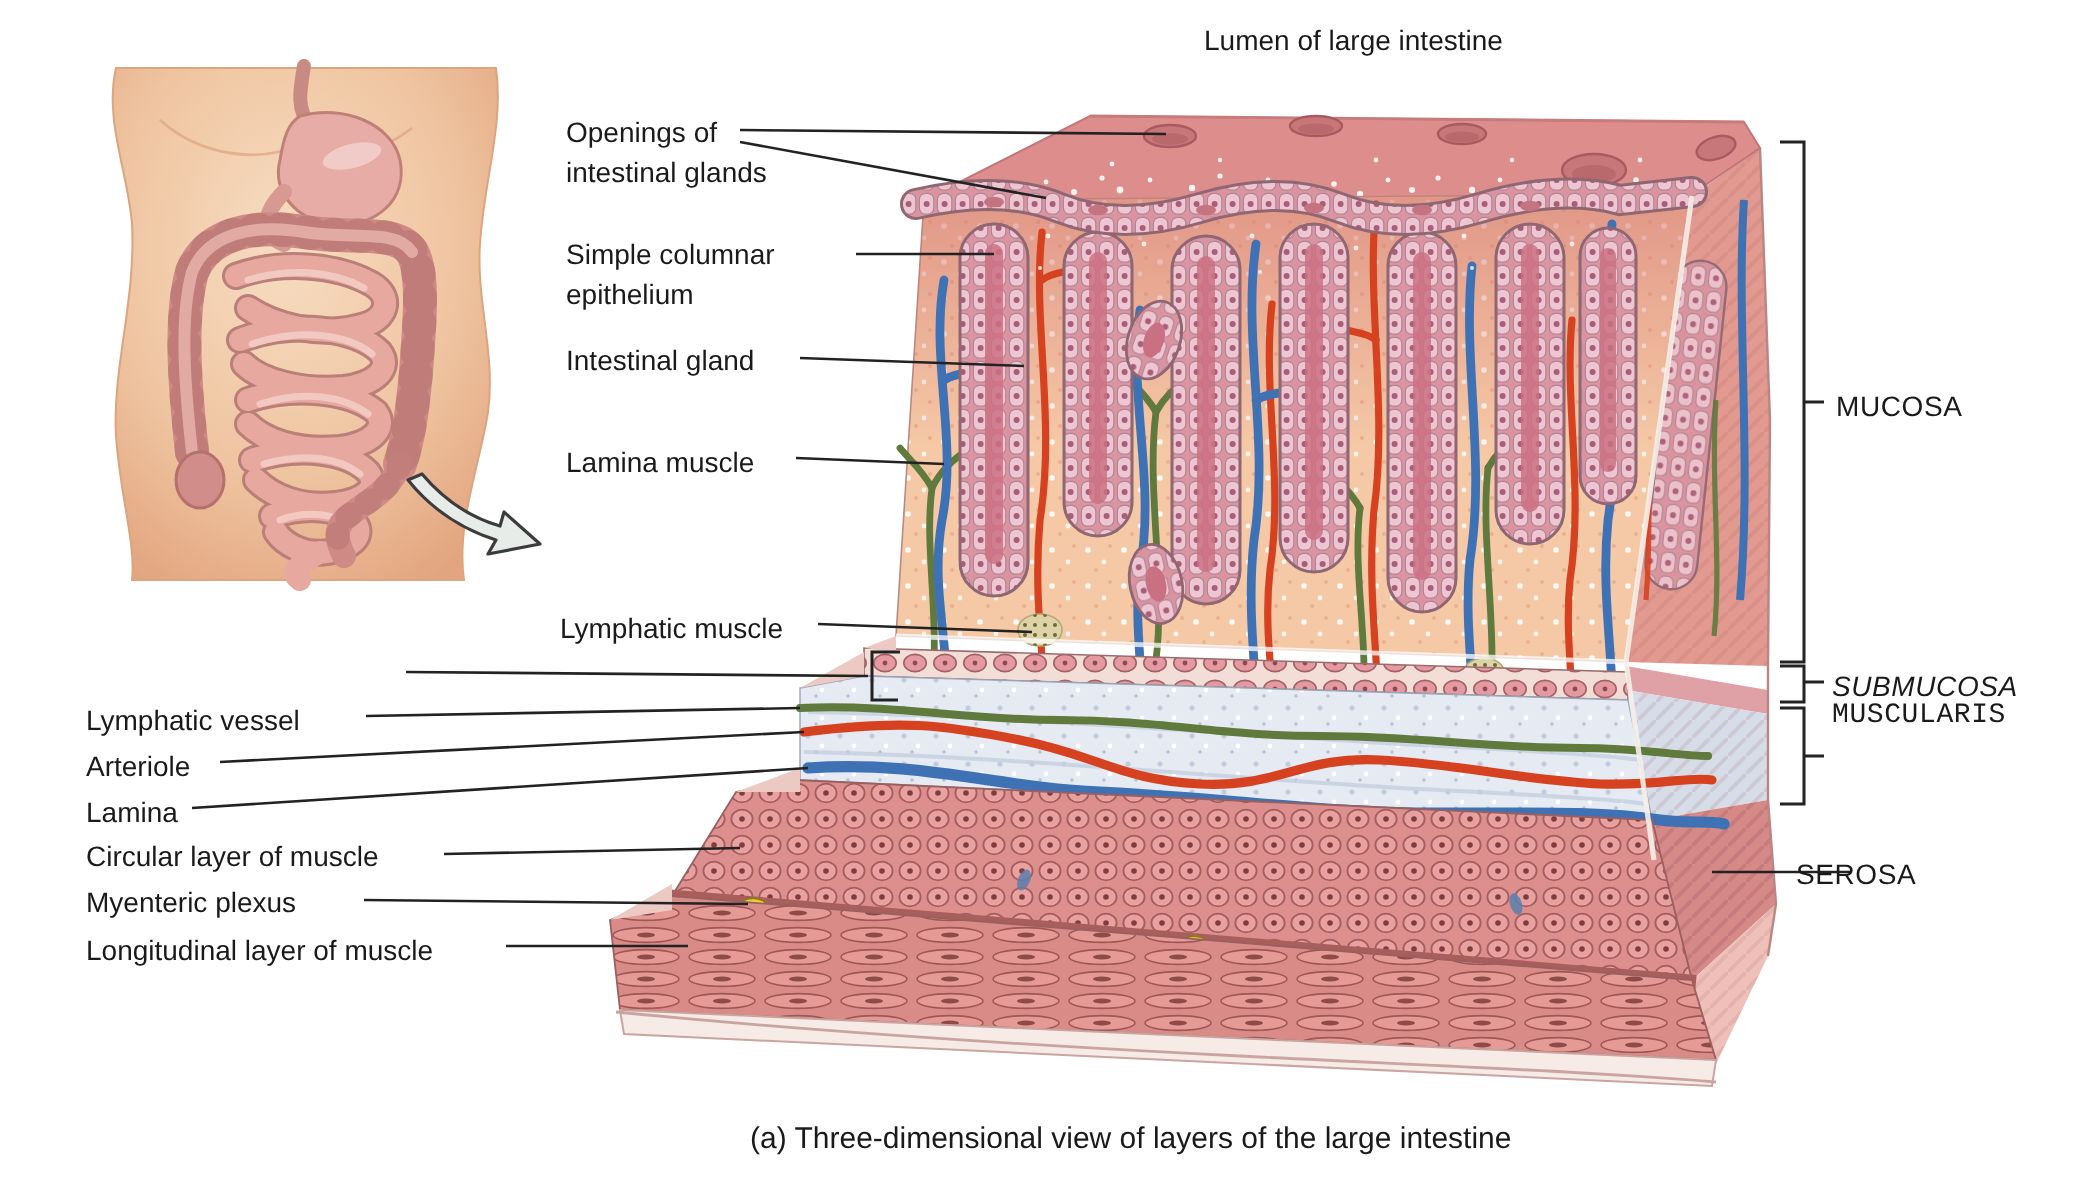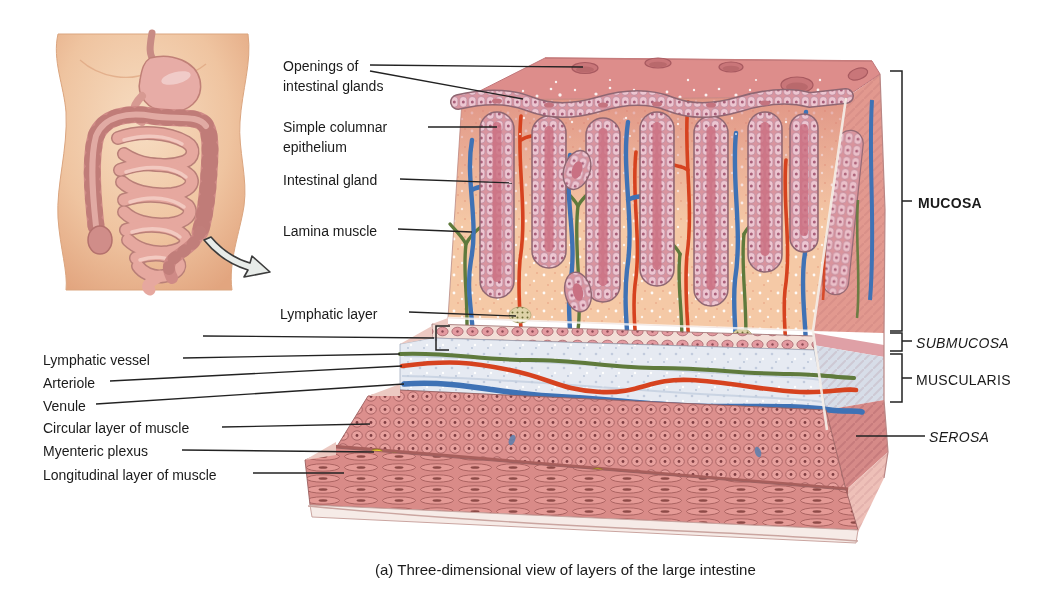--- a/index.html
+++ b/index.html
@@ -382,33 +382,34 @@
 
     <path d="M450,326 L436,326 L436,350 L449,350" stroke="#222222" stroke-width="1.5" fill="none"></path>
 
     <g stroke="#222222" stroke-width="1.5" fill="none">
       <path d="M890,71 L902,71 L902,201 L912,201 M902,201 L902,331 L890,331"></path>
       <path d="M890,333 L902,333 L902,341 L912,341 M902,341 L902,351 L890,351"></path>
       <path d="M890,354 L902,354 L902,378 L912,378 M902,378 L902,402 L890,402"></path>
     </g>
   </svg>
 
+  <div class="lbl" style="left:602px;top:10px;">Lumen of large intestine</div>
 
   <div class="lbl wrap" style="left:283px;top:56px;width:116px;">Openings of intestinal glands</div>
   <div class="lbl wrap" style="left:283px;top:117px;width:126px;">Simple columnar epithelium</div>
   <div class="lbl" style="left:283px;top:170px;">Intestinal gland</div>
   <div class="lbl" style="left:283px;top:221px;">Lamina muscle</div>
-  <div class="lbl" style="left:280px;top:304px;">Lymphatic layer</div>
+  <div class="lbl" style="left:280px;top:304px;">Lymphatic muscle</div>
 
   <div class="lbl" style="left:43px;top:350px;">Lymphatic vessel</div>
   <div class="lbl" style="left:43px;top:373px;">Arteriole</div>
-  <div class="lbl" style="left:43px;top:396px;">Venule</div>
+  <div class="lbl" style="left:43px;top:396px;">Lamina</div>
   <div class="lbl" style="left:43px;top:418px;text-align:right;">Circular layer of muscle</div>
   <div class="lbl" style="left:43px;top:441px;">Myenteric plexus</div>
   <div class="lbl" style="left:43px;top:465px;">Longitudinal layer of muscle</div>
 
-  <div class="lbl caps" style="left:918px;top:193px;font-weight:bold;">MUCOSA</div>
+  <div class="lbl caps" style="left:918px;top:193px;">MUCOSA</div>
   <div class="lbl caps" style="left:916px;top:333px;font-style:italic;">SUBMUCOSA</div>
-  <div class="lbl caps" style="left:916px;top:370px;">MUSCULARIS</div>
-  <div class="lbl caps" style="left:929px;top:427px;font-style:italic;">SEROSA</div>
+  <div class="lbl caps" style="left:916px;top:348px;font-family:Liberation Mono, monospace;">MUSCULARIS</div>
+  <div class="lbl caps" style="left:898px;top:427px;">SEROSA</div>
 
   <div class="lbl caption" style="left:375px;top:560px;">(a) Three-dimensional view of layers of the large intestine</div>
 </div>
 
 </body></html>

